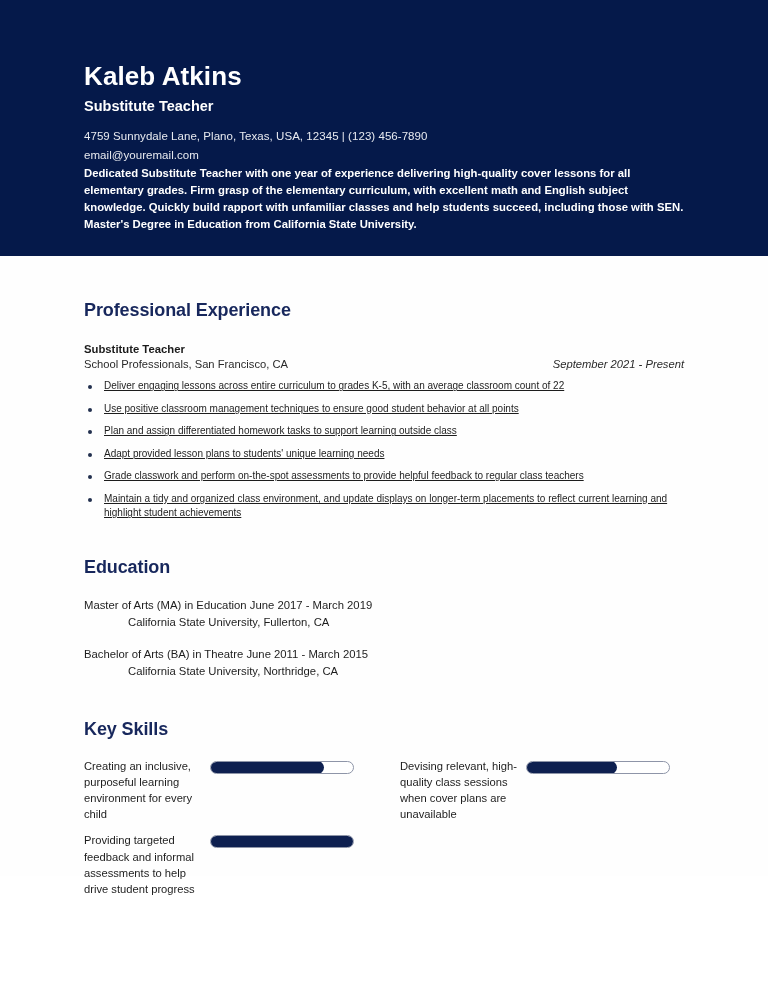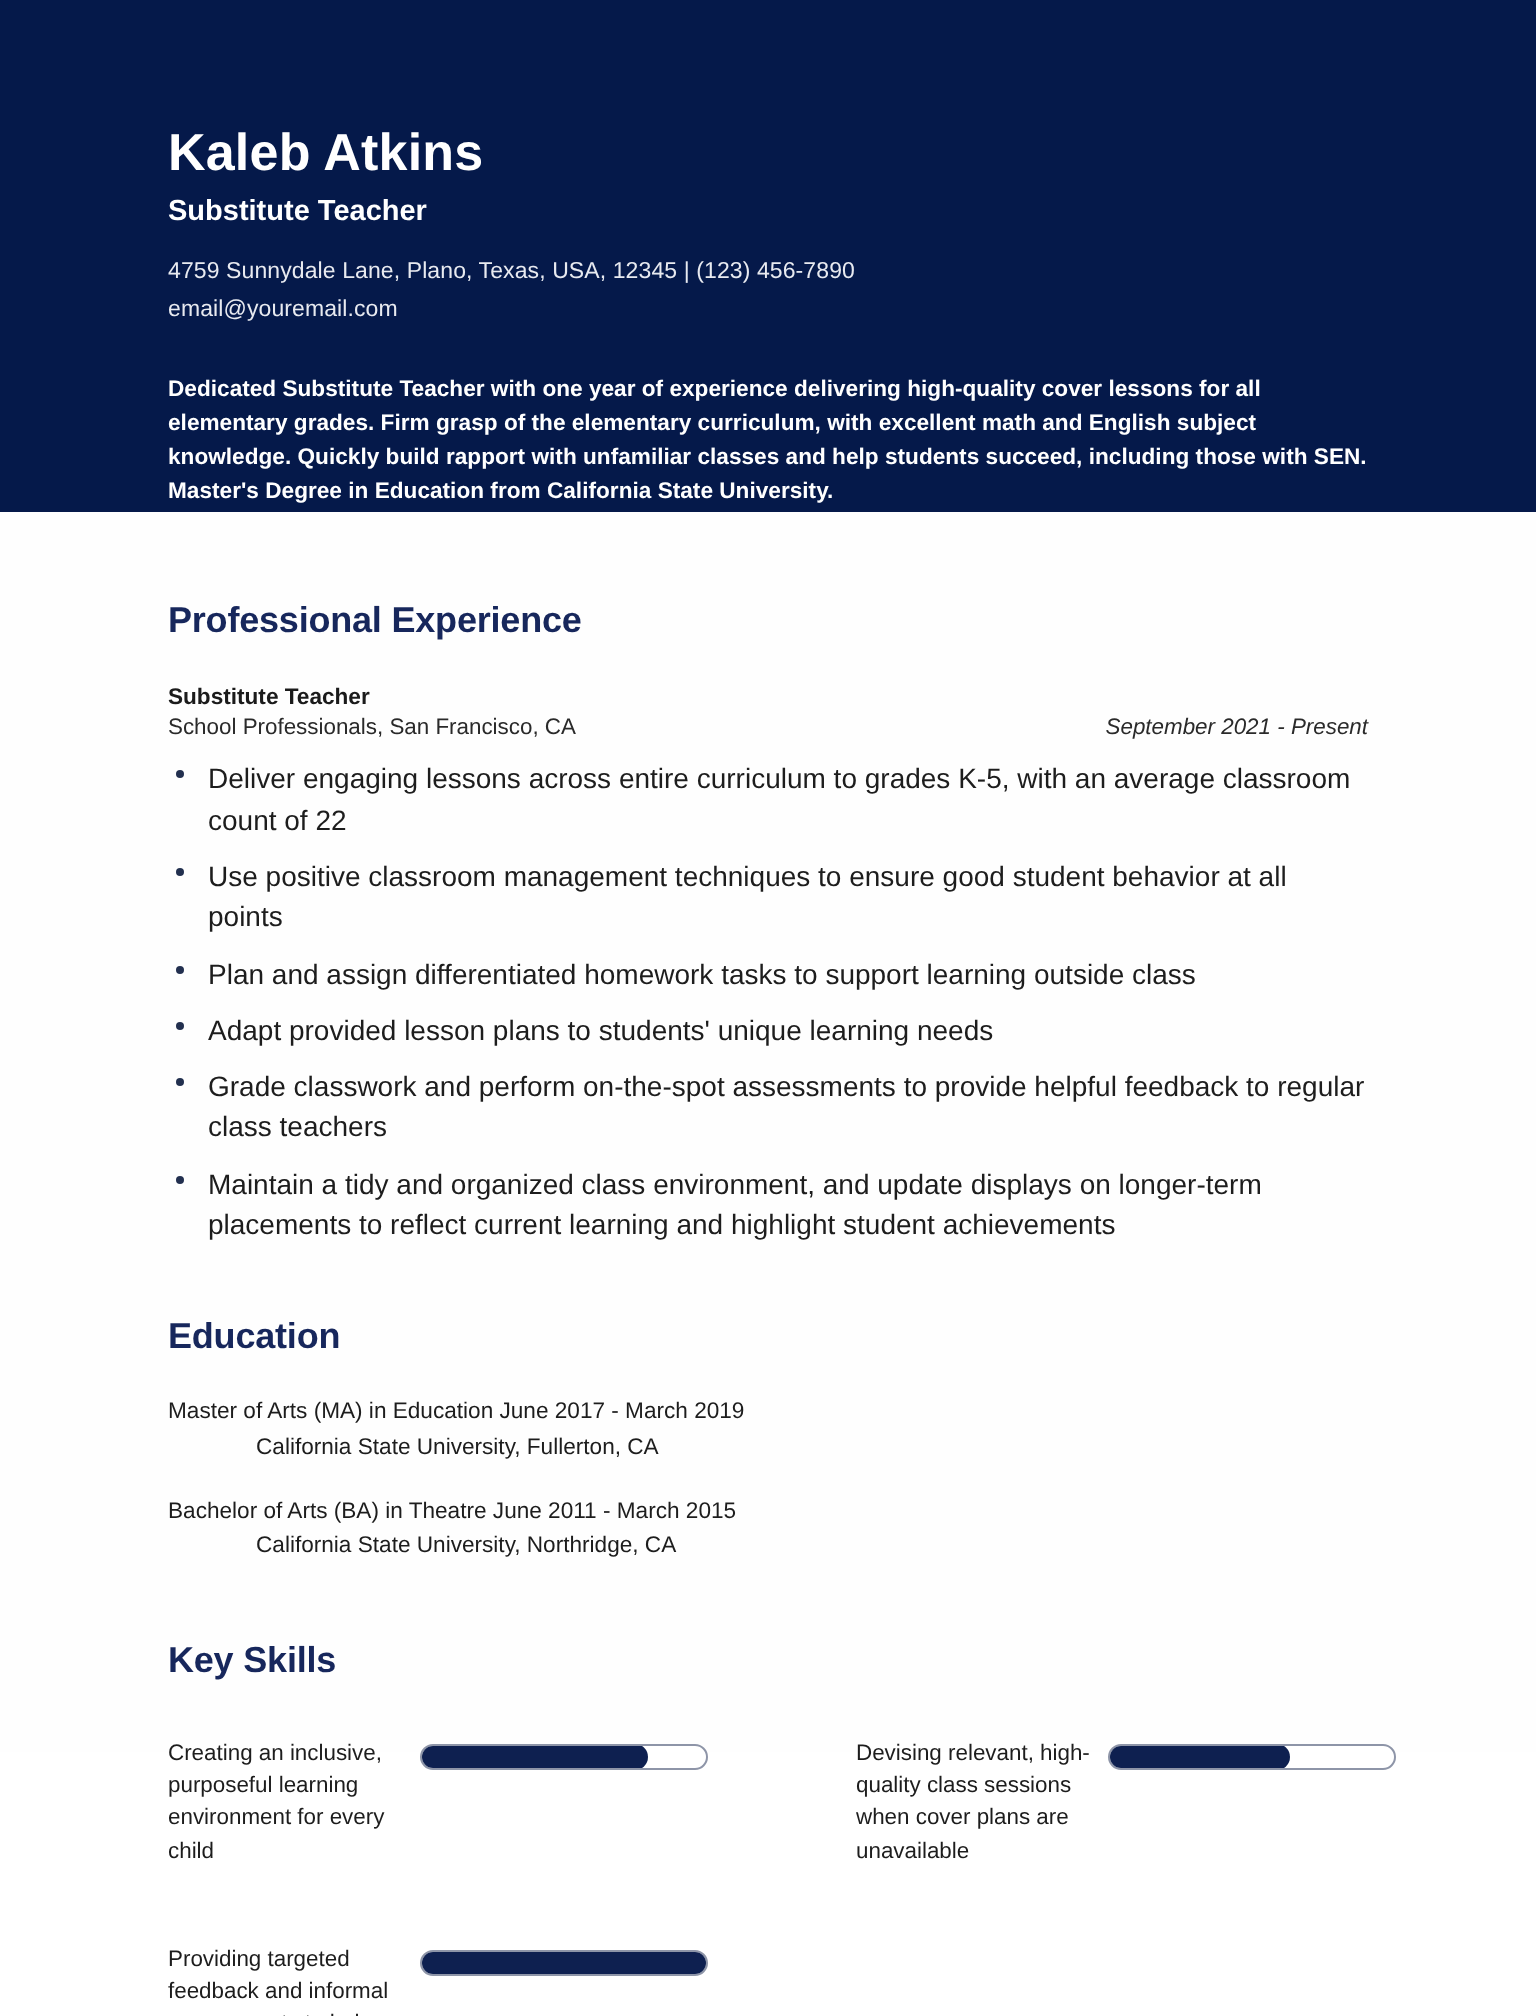--- a/index.html
+++ b/index.html
@@ -54,21 +54,20 @@
     margin: 0 0 12px 0;
   }
   .contact-line {
     font-size: 11.5px;
     color: #e8eaf0;
     line-height: 1.62;
     margin: 0;
     letter-spacing: 0.05px;
   }
   .summary-block {
-    margin-top: 22px;
     font-size: 11.3px;
     font-weight: bold;
     color: #ffffff;
     line-height: 1.52;
     width: 600px;
     letter-spacing: 0.01px;
   }
 
   
   .body-content {
@@ -114,24 +113,25 @@
     white-space: nowrap;
   }
   ul.duties {
     list-style: none;
     margin: 9px 0 0 0;
     padding: 0;
   }
   ul.duties li {
     position: relative;
     padding-left: 20px;
-    font-size: 14px;
+    font-size: 10px;
     color: #1d1d1d;
     line-height: 1.45;
     margin-bottom: 8px;
+    text-decoration: underline;
   }
   ul.duties li:last-child { margin-bottom: 0; }
   ul.duties li .bullet-dot {
     position: absolute;
     left: 4px;
     top: 6px;
     width: 4px;
     height: 4px;
     border-radius: 50%;
     background: #22304f;
@@ -149,26 +149,25 @@
   .edu-school {
     font-size: 11.3px;
     color: #1d1d1d;
     line-height: 1.52;
     margin-left: 44px;
   }
 
   
   .sec-skills { margin-top: 38px; }
   .skills-grid {
-    margin-top: 28px;
+    margin-top: 18px;
     display: grid;
     grid-template-columns: 316px 316px;
     column-gap: 0px;
     row-gap: 0px;
-    gap: 28px;
   }
   .skill-item {
     display: flex;
     align-items: flex-start;
     margin-bottom: 10px;
     width: 298px;
   }
   .skill-label {
     width: 126px;
     flex: 0 0 126px;

